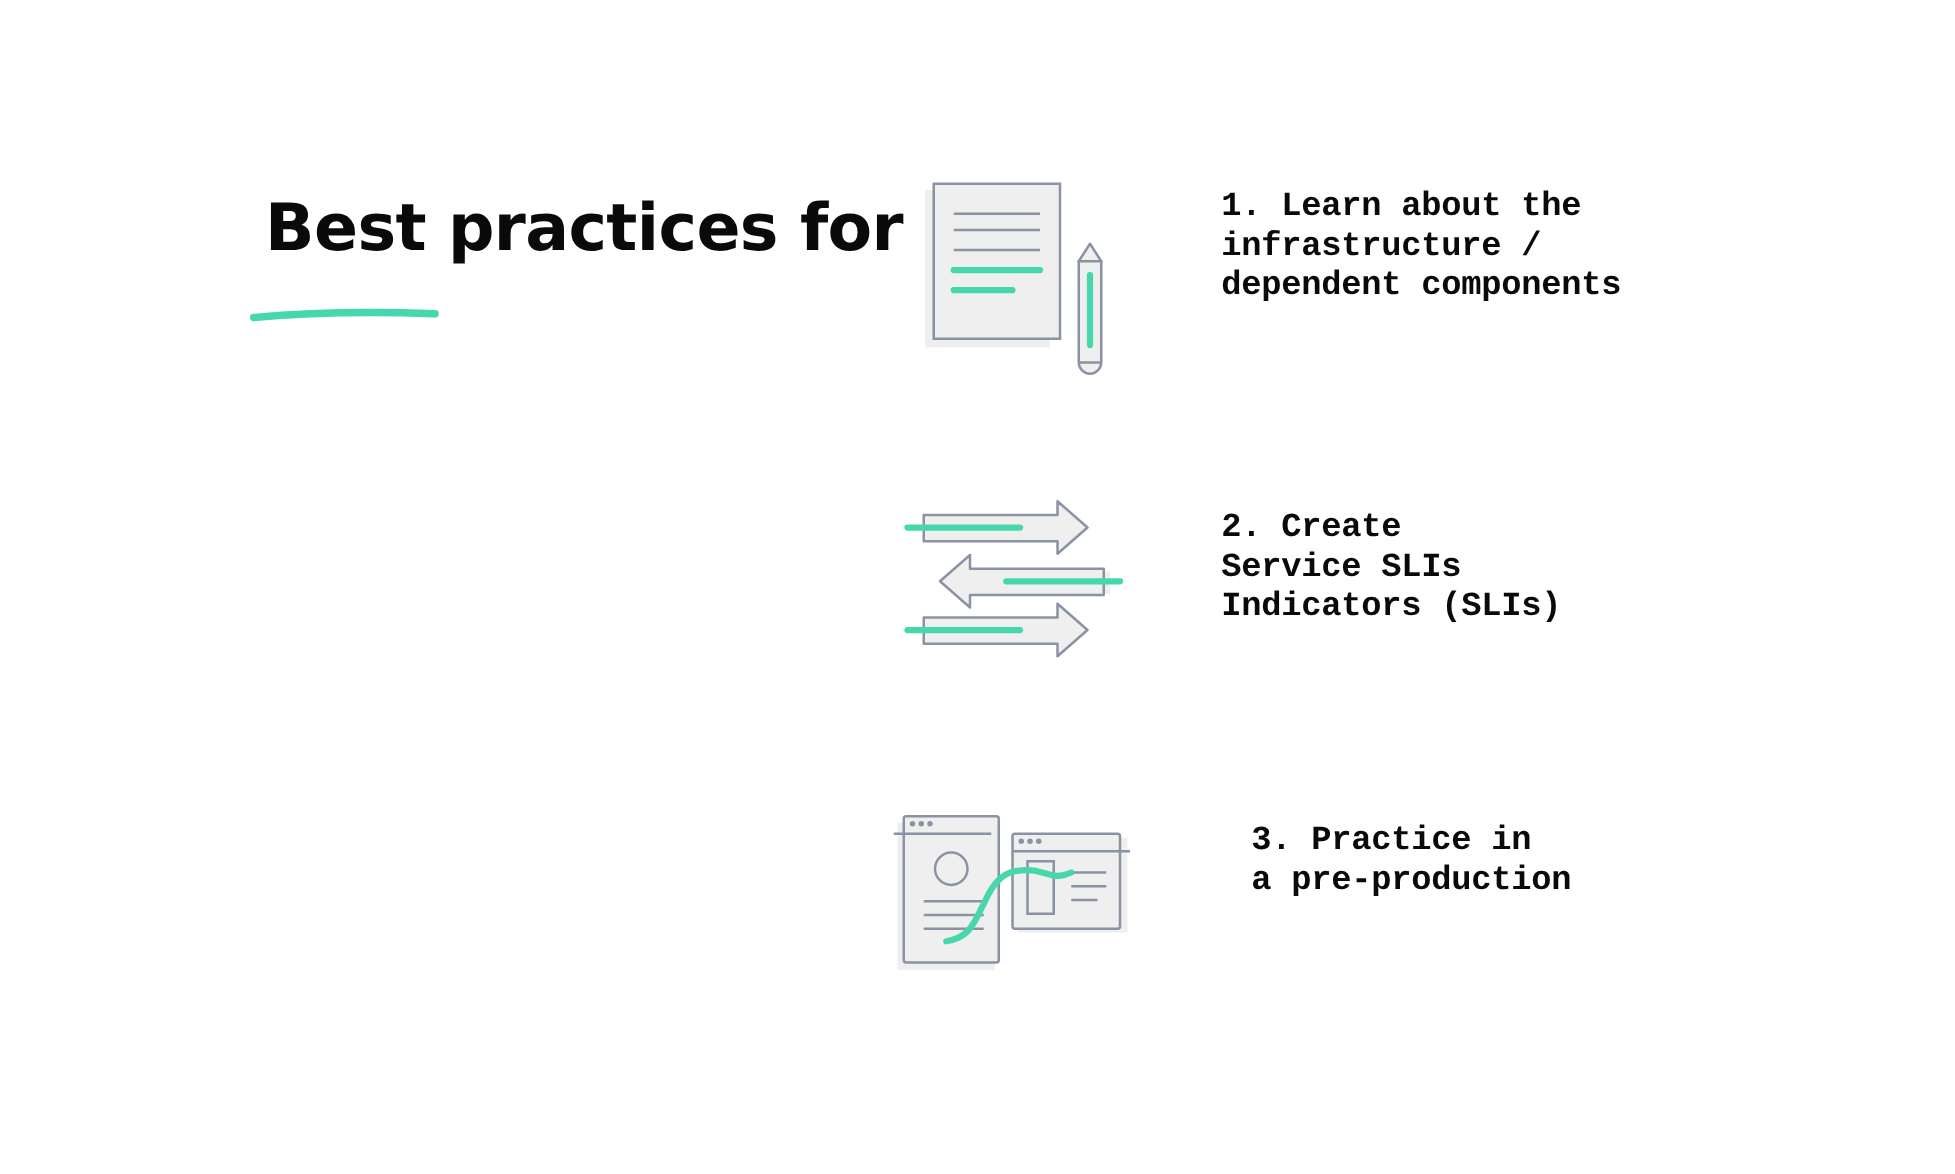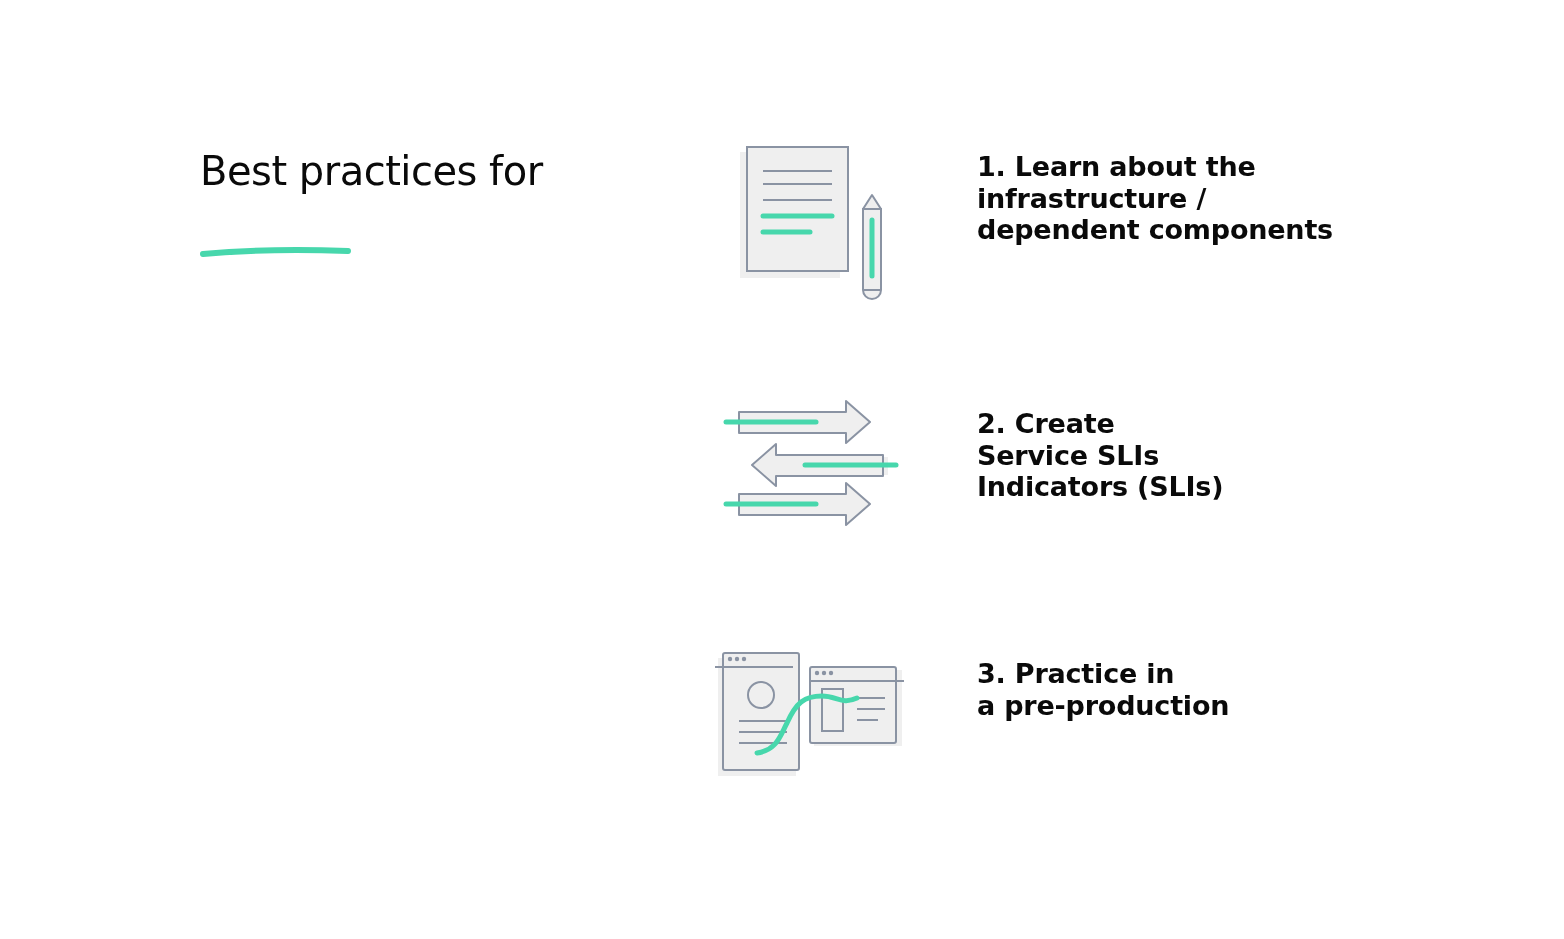--- a/index.html
+++ b/index.html
@@ -12,25 +12,25 @@
       height: 939px;
       position: relative;
       overflow: hidden;
       font-family: "DejaVu Sans", "Liberation Sans", sans-serif;
       color: #0a0a0a;
     }
     .title {
       position: absolute;
       left: 200px;
       top: 152px;
-      font-size: 40px;
+      font-size: 52px;
       line-height: 38px;
-      font-weight: 400;
+      font-weight: 700;
       letter-spacing: -0.5px;
-      margin: 0;
+      margin: 12px;
     }
     .title span { display: block; white-space: nowrap; }
     .title-underline {
       position: absolute;
       left: 198px;
       top: 244px;
       width: 156px;
       height: 16px;
     }
     .step-icon {
@@ -38,24 +38,24 @@
     }
     .step-text {
       position: absolute;
       left: 977px;
       font-size: 27px;
       line-height: 31.5px;
       font-weight: bold;
       letter-spacing: -0.2px;
       margin: 0;
     }
-    .step-text span { display: block; white-space: nowrap; }
+    .step-text span { display: block; white-space: nowrap; font-family: Liberation Mono, monospace; }
     #step1-text { top: 151px; }
     #step2-text { top: 408px; }
-    #step3-text { top: 658px; }
+    #step3-text { top: 658px; margin-left: 24px; }
   </style>
 </head>
 <body>
 
 <h1 class="title">
   <span>Best practices for</span>
 </h1>
 <svg class="title-underline" viewBox="0 0 156 16">
   <path d="M5 10 Q 70 4 150 7" stroke="#47d7ac" stroke-width="6" fill="none" stroke-linecap="round"></path>
 </svg>

